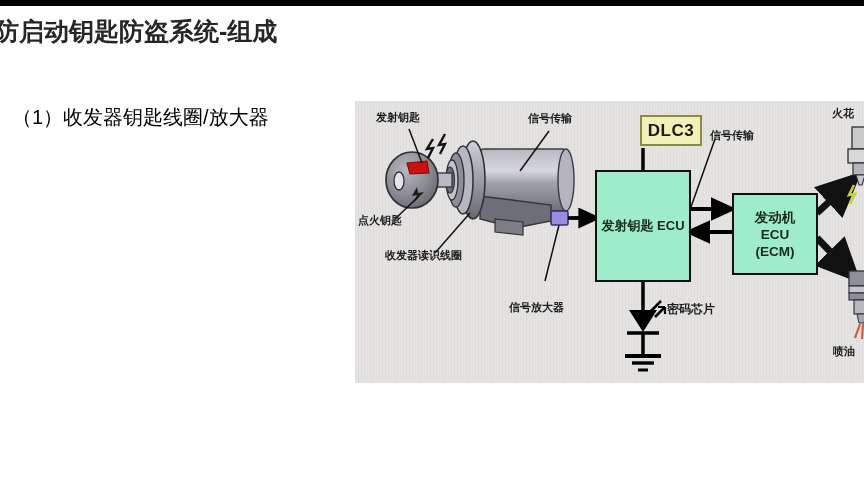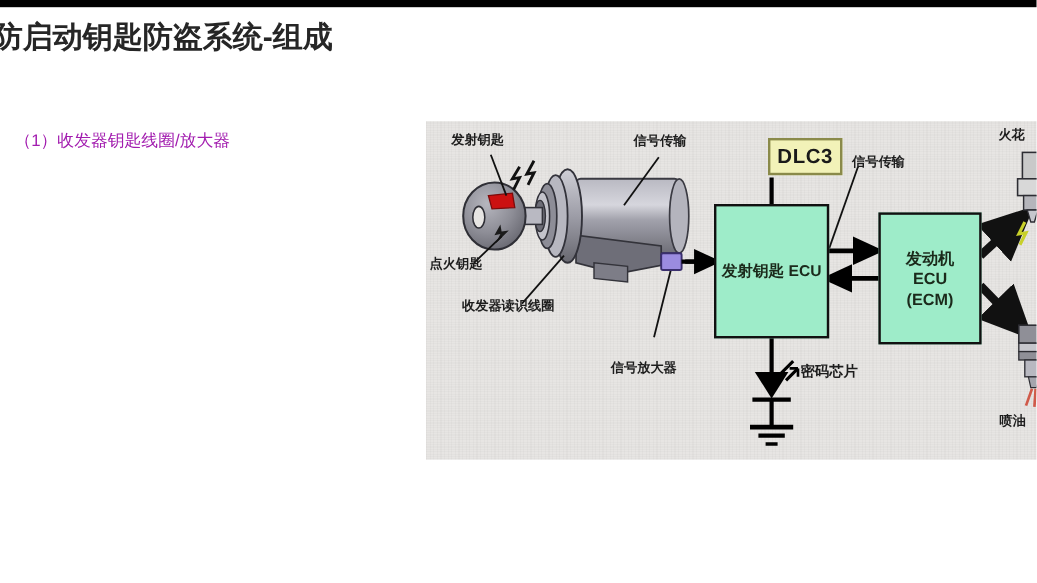--- a/index.html
+++ b/index.html
@@ -30,23 +30,23 @@
     font-weight: bold;
     color: #262626;
     letter-spacing: 0px;
     white-space: nowrap;
     line-height: 30px;
   }
   .slide-subtitle {
     position: absolute;
     left: 12px; top: 103px;
     width: 420px;
-    font-size: 14px;
+    font-size: 20px;
     font-weight: normal;
-    color: #a21caf;
+    color: #000000;
     white-space: nowrap;
     line-height: 28px;
   }
 
   
   #diagram {
     position: absolute;
     left: 355px; top: 101px;
     width: 509px; height: 282px;
     background:
@@ -263,18 +263,18 @@
     <div class="dg-label" style="left:312px; top:202px; font-size:12px;">密码芯片</div>
 
     <div class="dg-label" style="left:477px; top:6px;">火花</div>
 
     <div class="dg-label" style="left:478px; top:244px;">喷油</div>
 
     <div class="box box-dlc3" style="left:258px; top:14px; width:62px; height:31px;">DLC3</div>
 
     <div class="box box-ecu" style="left:240px; top:69px; width:96px; height:112px;">发射钥匙 ECU</div>
 
-    <div class="box box-ecm" style="left:377px; top:76px; width:86px; height:110px;">发动机
+    <div class="box box-ecm" style="left:377px; top:92px; width:86px; height:82px;">发动机
 ECU
 (ECM)</div>
 
   </div>
 </div>
 
 </body></html>

